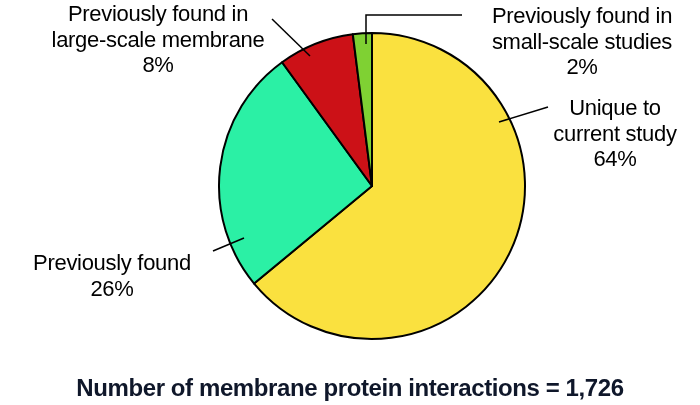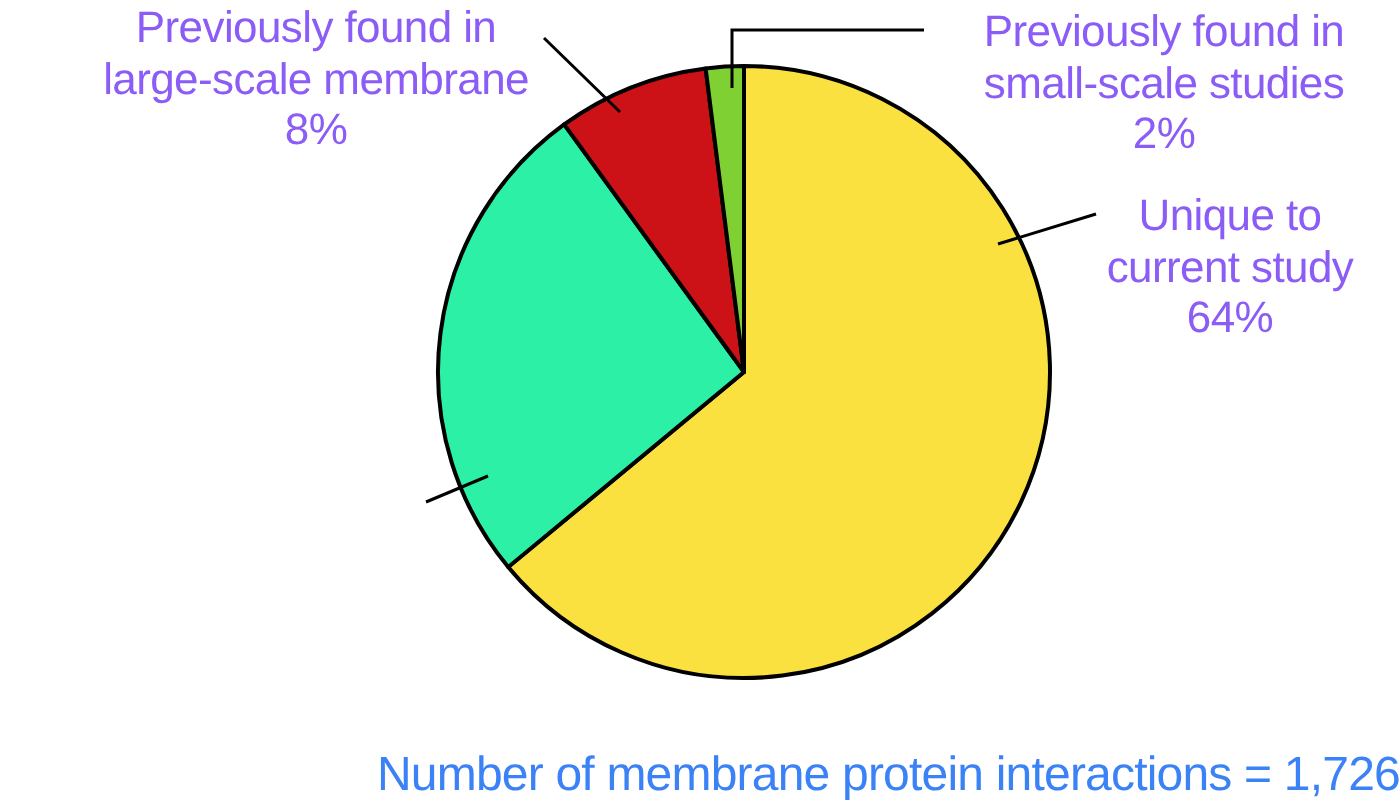--- a/index.html
+++ b/index.html
@@ -16,32 +16,32 @@
     position: absolute;
     left: 0; top: 0;
     width: 700px; height: 405px;
   }
   .callout {
     position: absolute;
     text-align: center;
     font-size: 22px;
     line-height: 25.5px;
     letter-spacing: -0.3px;
-    color: #8b5cf6;
+    color: #000000;
     white-space: nowrap;
   }
   .caption {
     position: absolute;
     left: 0; top: 374px;
     width: 700px;
-    text-align: right;
-    font-weight: normal;
+    text-align: center;
+    font-weight: bold;
     font-size: 24px;
     letter-spacing: -0.4px;
-    color: #3b82f6;
+    color: #0f172a;
   }
 </style>
 </head>
 <body>
 
 <div class="stage">
 
   <svg class="pie-svg" viewBox="0 0 700 405">
     <g id="slices">
         <path d="M 372 186 L 372.00 33.00 A 153 153 0 1 1 254.11 283.53 Z" fill="#FAE13F" stroke="#000000" stroke-width="2" stroke-linejoin="round"></path>
@@ -69,17 +69,19 @@
     <div>2%</div>
   </div>
 
   <div class="callout" style="left:500px; top:95px; width:230px;">
     <div>Unique to</div>
     <div>current study</div>
     <div>64%</div>
   </div>
 
   <div class="callout" style="left:0px; top:250px; width:224px;">
+    <div>Previously found</div>
+    <div>26%</div>
   </div>
 
   <div class="caption">Number of membrane protein interactions = 1,726</div>
 
 </div>
 
 </body></html>

